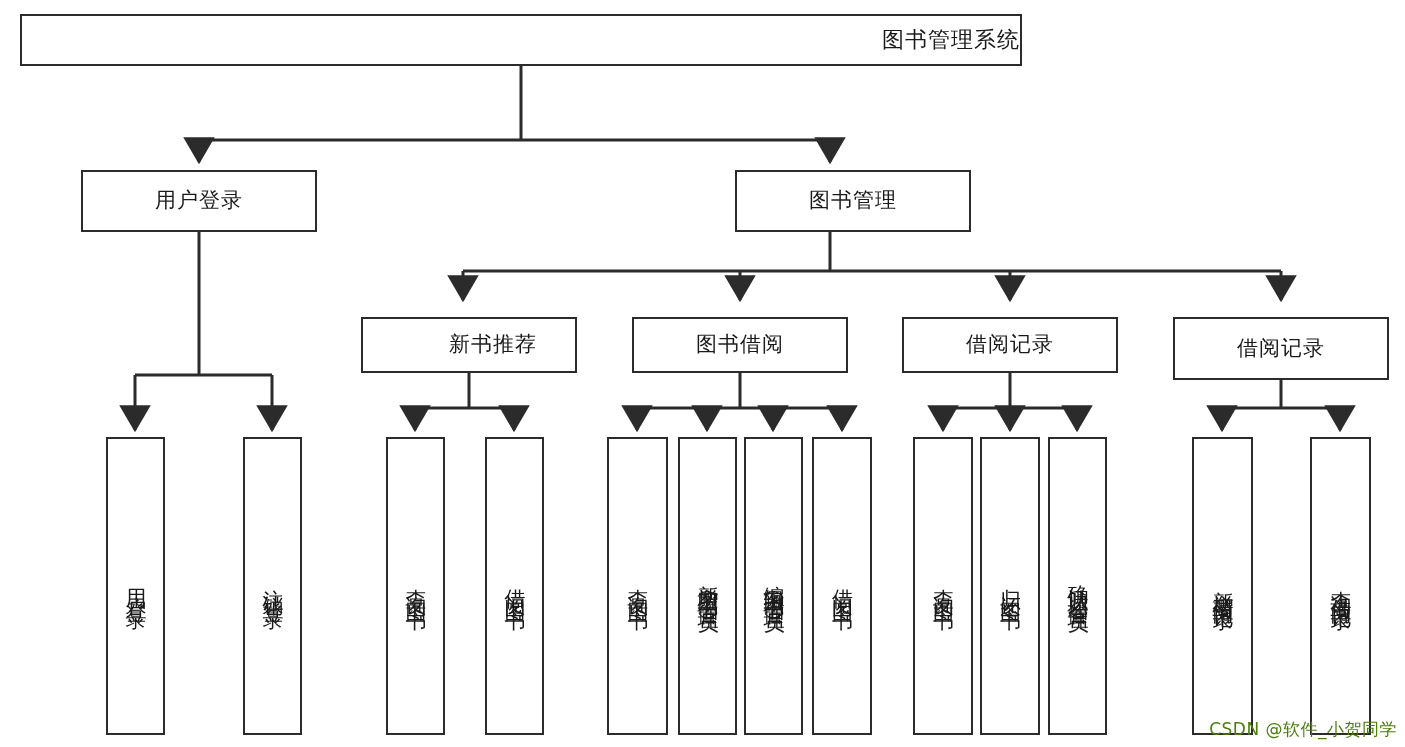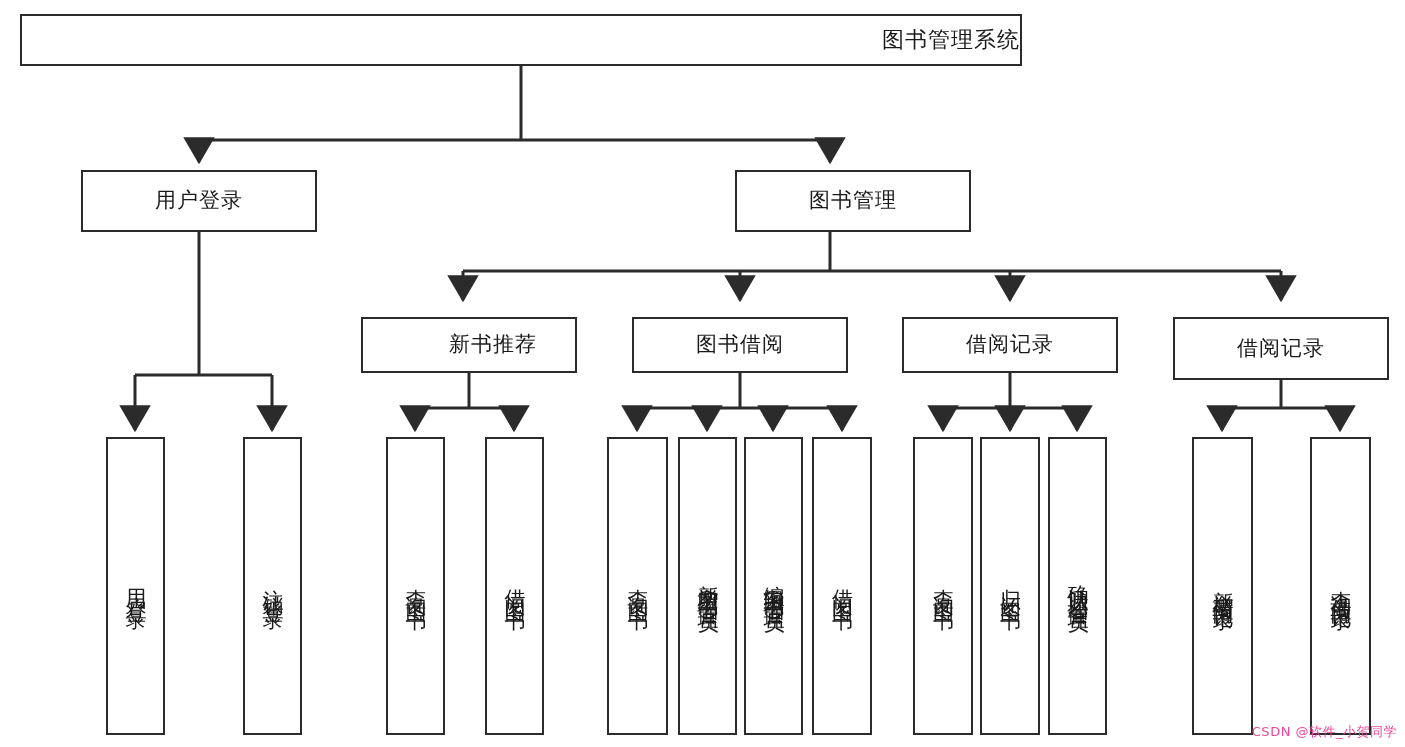--- a/index.html
+++ b/index.html
@@ -59,22 +59,22 @@
     letter-spacing: 4px;
   }
   .node-label {
     display: block;
     white-space: pre;
   }
   #watermark {
     position: absolute;
     right: 8px;
     bottom: 6px;
-    font-size: 13px;
-    color: #ec4899;
+    font-size: 17px;
+    color: #4d7c0f;
     letter-spacing: 0.5px;
     z-index: 5;
     white-space: nowrap;
     font-family: "DejaVu Sans", "Liberation Sans", sans-serif;
   }
 </style>
 </head>
 <body>
 
 <div id="diagram-root">

